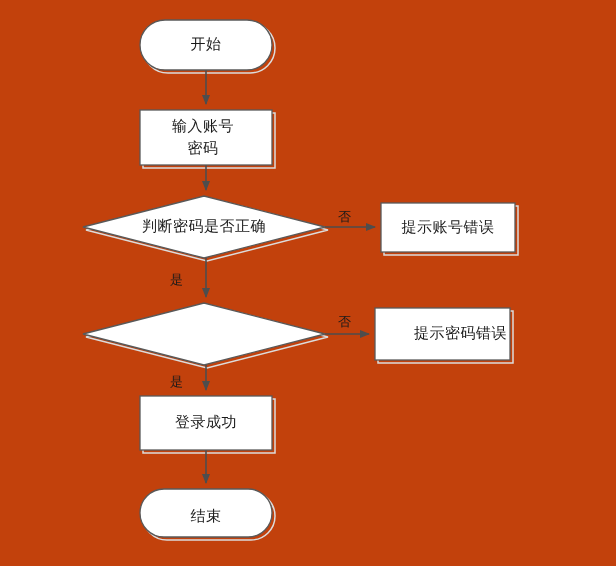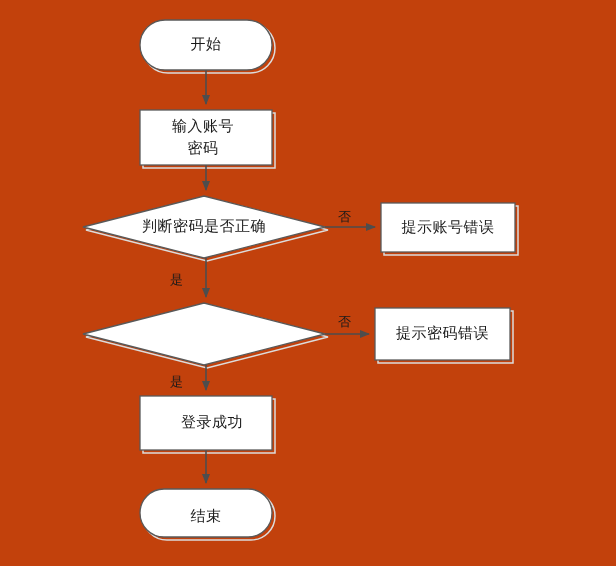--- a/index.html
+++ b/index.html
@@ -95,23 +95,23 @@
   <div class="node-label" style="left:140px; top:20px; width:132px; height:50px;">开始</div>
 
   <div class="node-label" style="left:129px; top:110px; width:148px; height:55px;">输入账号
 密码</div>
 
   <div class="node-label" style="left:83px; top:196px; width:242px; height:62px;">判断密码是否正确</div>
 
   <div class="node-label" style="left:381px; top:203px; width:134px; height:49px;">提示账号错误</div>
 
 
-  <div class="node-label" style="left:375px; top:308px; width:135px; height:52px;">提示密码错误</div>
+  <div class="node-label" style="left:375px; top:308px; width:135px; height:52px;padding-left:18px;">提示密码错误</div>
 
-  <div class="node-label" style="left:140px; top:396px; width:132px; height:54px;padding-left:6px;">登录成功</div>
+  <div class="node-label" style="left:140px; top:396px; width:132px; height:54px;">登录成功</div>
 
   <div class="node-label" style="left:140px; top:489px; width:132px; height:56px;">结束</div>
 
   <div class="edge-label" style="left:338px; top:208px;">否</div>
 
   <div class="edge-label" style="left:170px; top:271px;">是</div>
 
   <div class="edge-label" style="left:338px; top:313px;">否</div>
 
   <div class="edge-label" style="left:170px; top:373px;">是</div>

